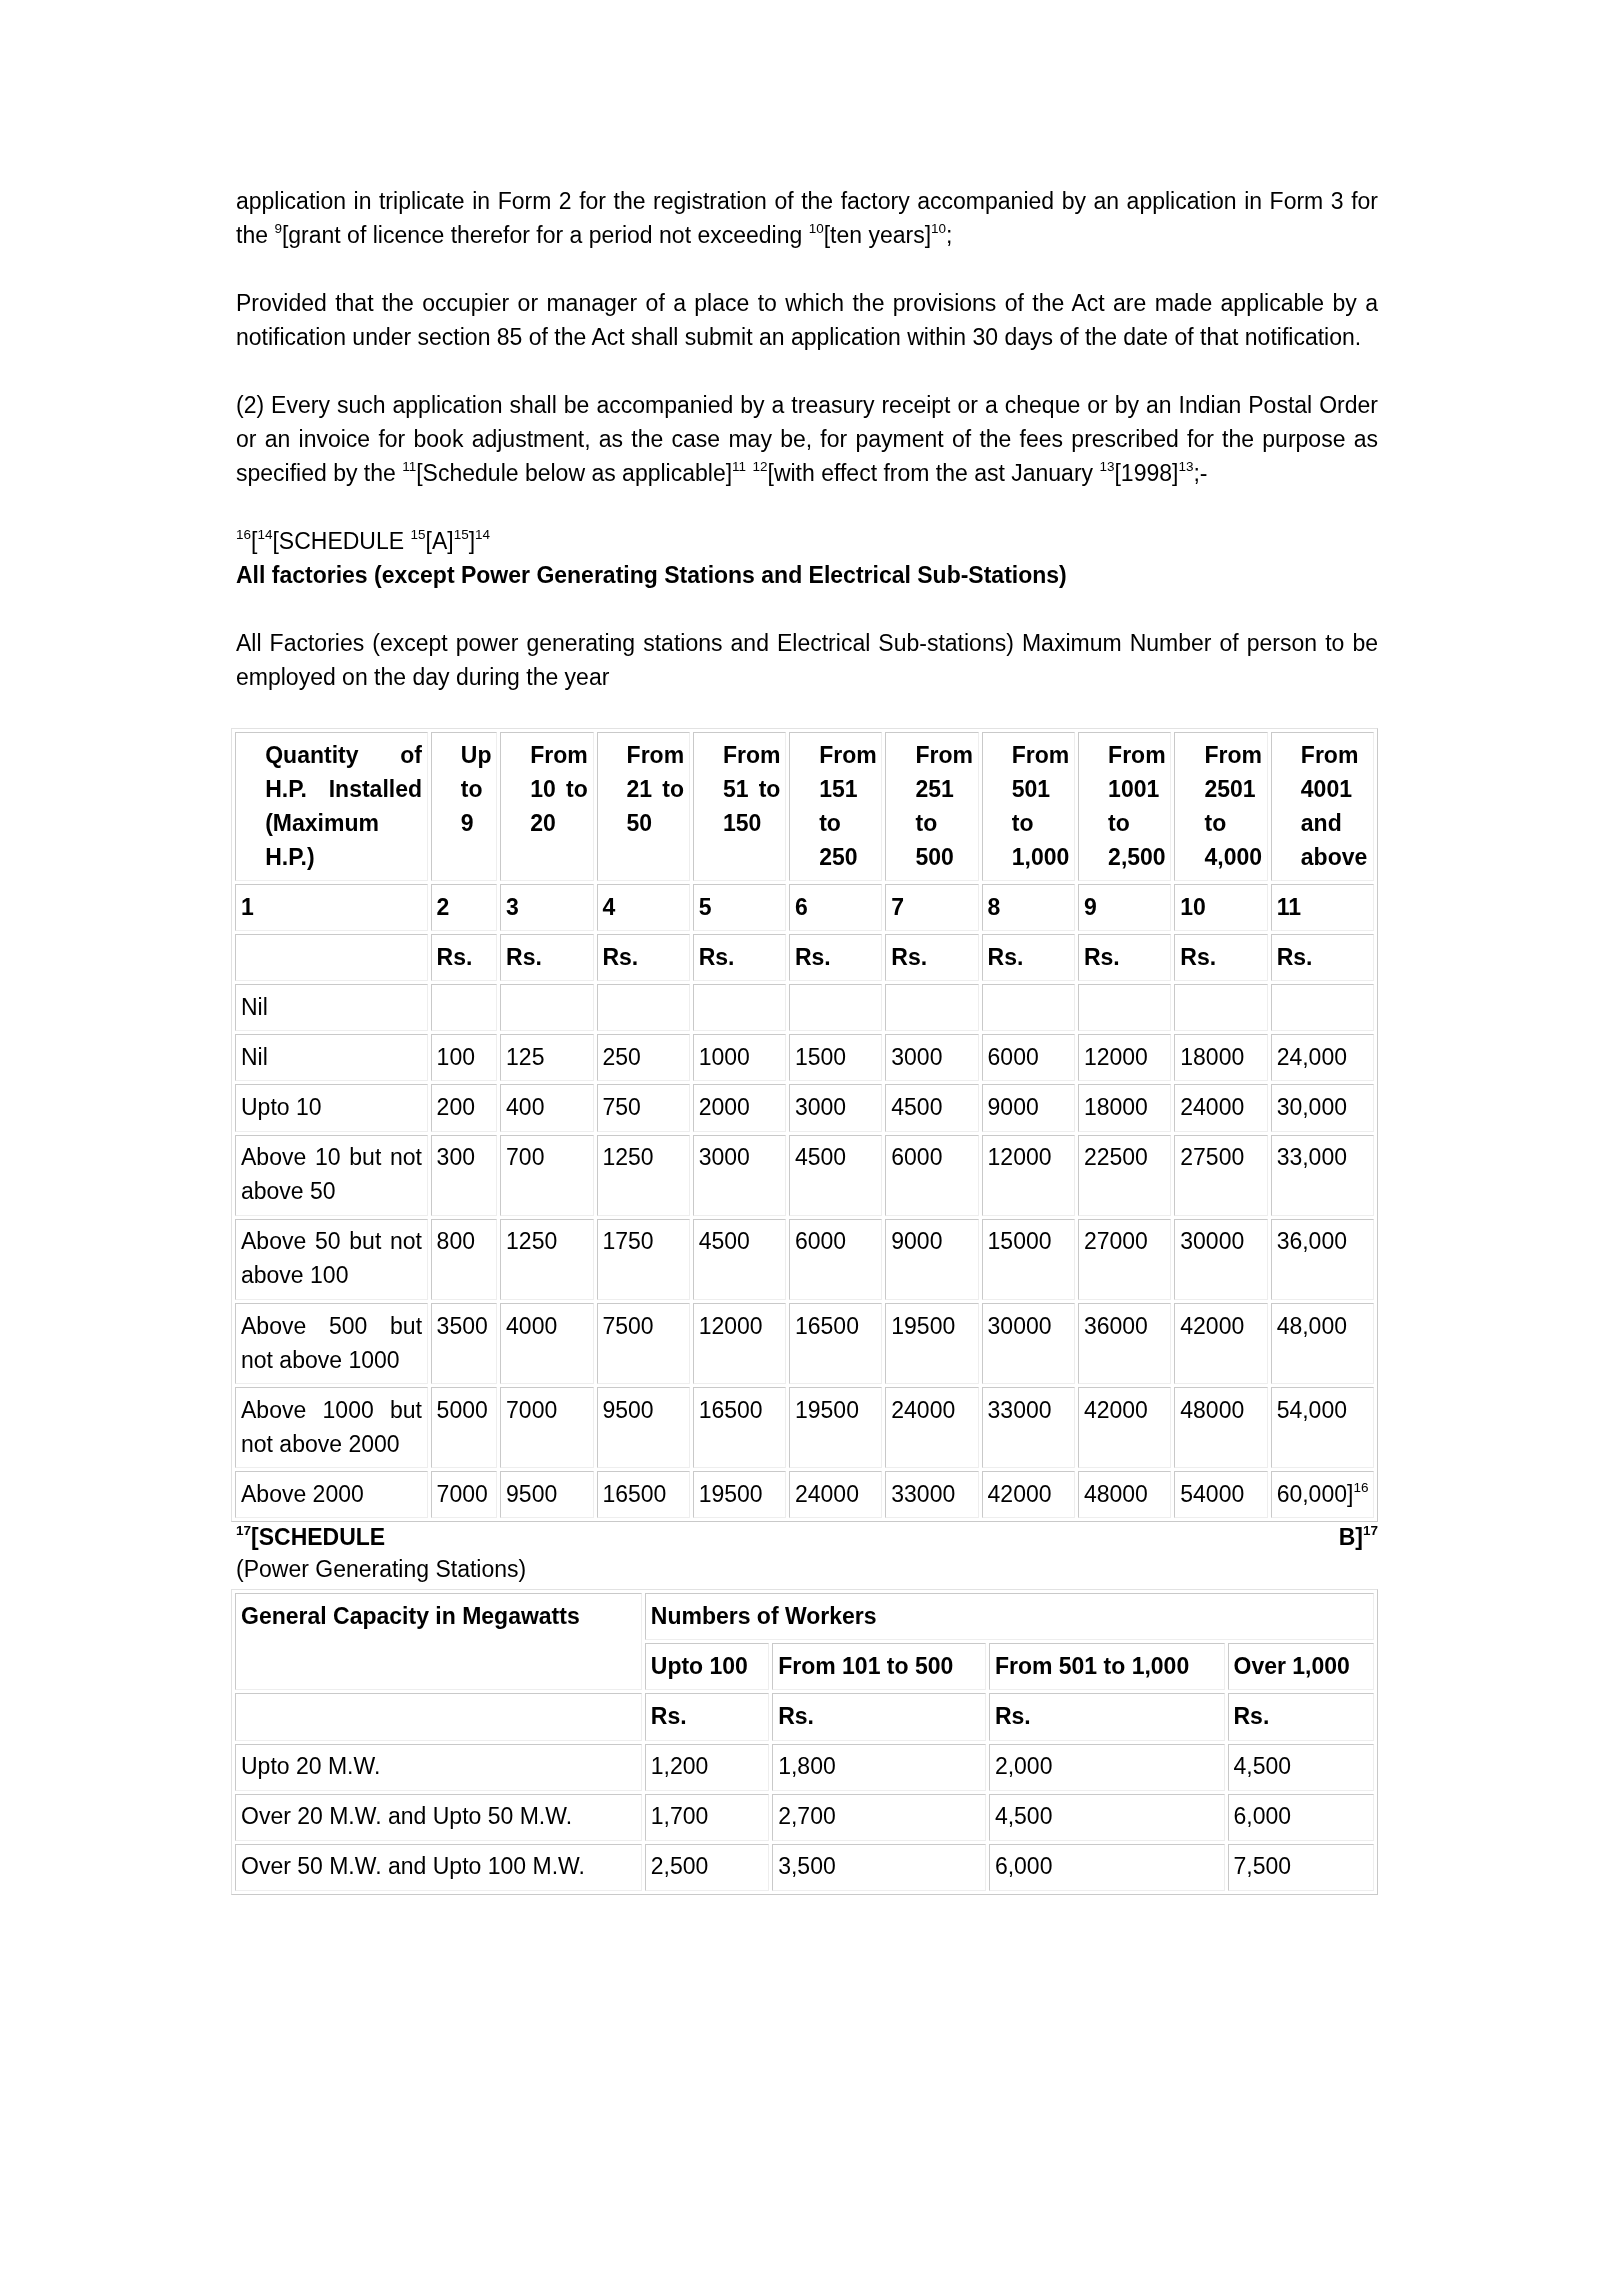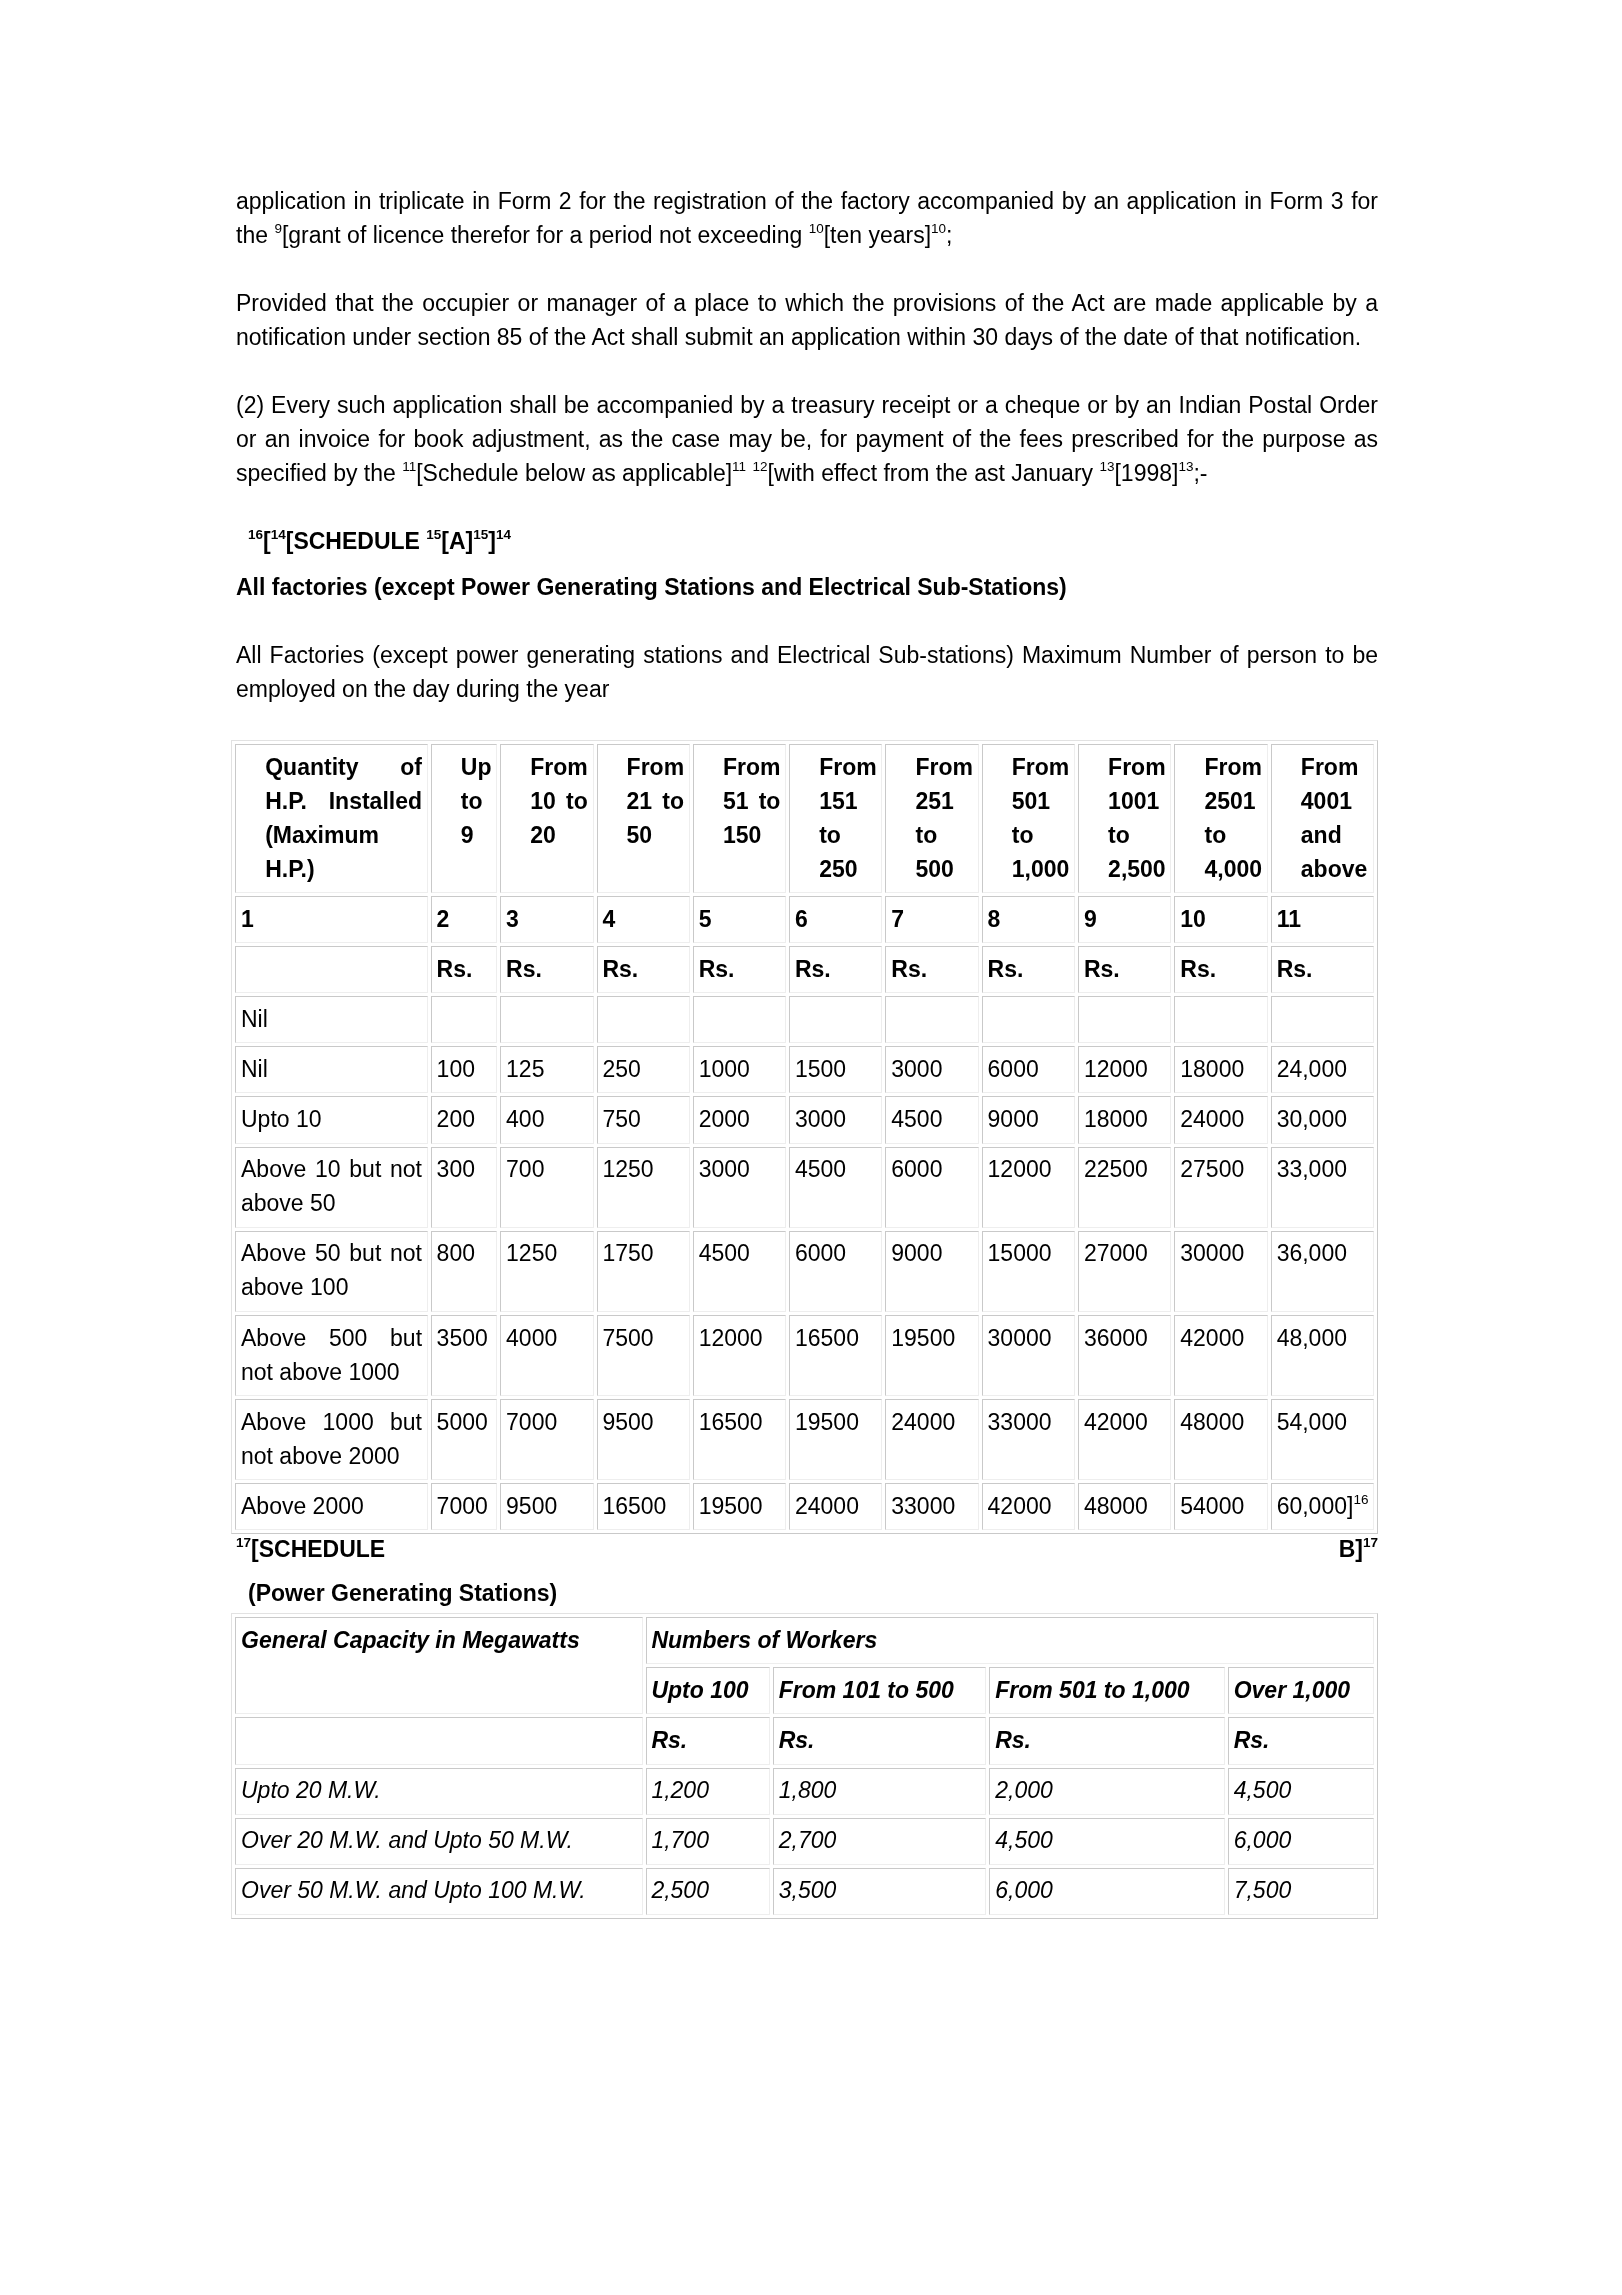--- a/index.html
+++ b/index.html
@@ -7,42 +7,42 @@
     width: 1622px; height: 2295px; position: relative;
     font-family: "Liberation Sans", "DejaVu Sans", sans-serif;
     color: #000; overflow: hidden;
   }
   .page { position: absolute; left: 236px; top: 184px; width: 1142px; }
   p.para {
     font-size: 23px; line-height: 34px; margin: 0 0 34px 0;
     text-align: justify; text-align-last: left;
   }
   sup { font-size: 13.5px; line-height: 0; vertical-align: 10.3px; }
-  .sched-heading { font-size: 23px; line-height: 34px; font-weight: bold; margin: 12px; }
+  .sched-heading { font-size: 23px; line-height: 34px; font-weight: normal; margin: 0; }
   .sched-sub { font-size: 23px; line-height: 34px; font-weight: bold; margin: 0 0 34px 0; }
 
   table.grid {
     border-collapse: separate; border-spacing: 3.2px;
     border: 1.6px solid #e2e2e2; border-right-color: #c9c9c9; border-bottom-color: #c9c9c9;
     font-size: 23px; line-height: 34px;
   }
   table.grid td {
     border: 1.2px solid #c9c9c9; border-right-color: #eeeeee; border-bottom-color: #eeeeee;
     padding: 4.8px 4.8px 6.3px 4.8px; vertical-align: top; text-align: left;
   }
   table.grid td.b { font-weight: bold; }
   #tableA { width: 1147px; margin-left: -4.8px; }
   #tableA td.c1 { width: 158px; text-align: justify; text-align-last: left; }
   #tableA td.h { text-align: justify; text-align-last: left; padding-left: 29px; }
 
   .schedB-line {
     font-size: 23px; line-height: 30px; font-weight: bold; display: flex;
     justify-content: space-between; margin-top: 0; gap: 31px;
   }
-  #tableB { width: 1147px; margin-left: -4.8px; font-style: italic; }
+  #tableB { width: 1147px; margin-left: -4.8px; }
 </style>
 </head>
 <body>
 
 <div class="page">
 
   <p class="para">
     <span>application in triplicate in Form 2 for the registration of the factory accompanied by an application in Form 3 for the </span><sup>9</sup><span>[grant of licence therefor for a period not exceeding </span><sup>10</sup><span>[ten years]</span><sup>10</sup><span>;</span>
   </p>
 

